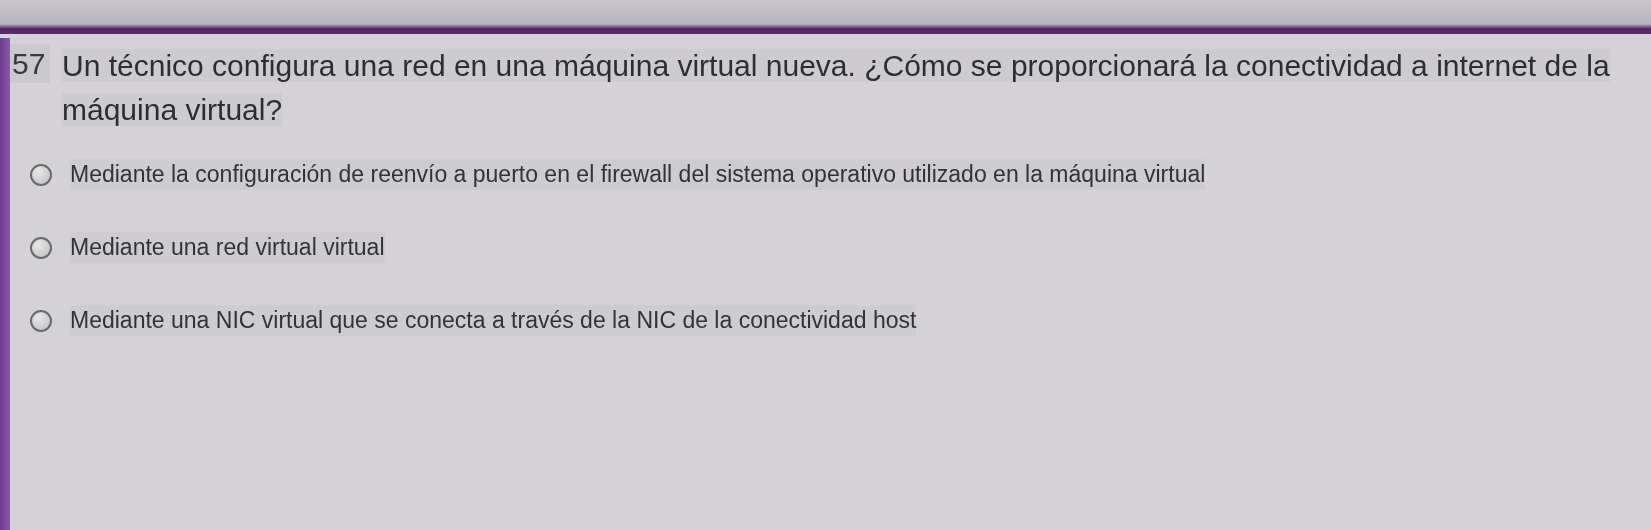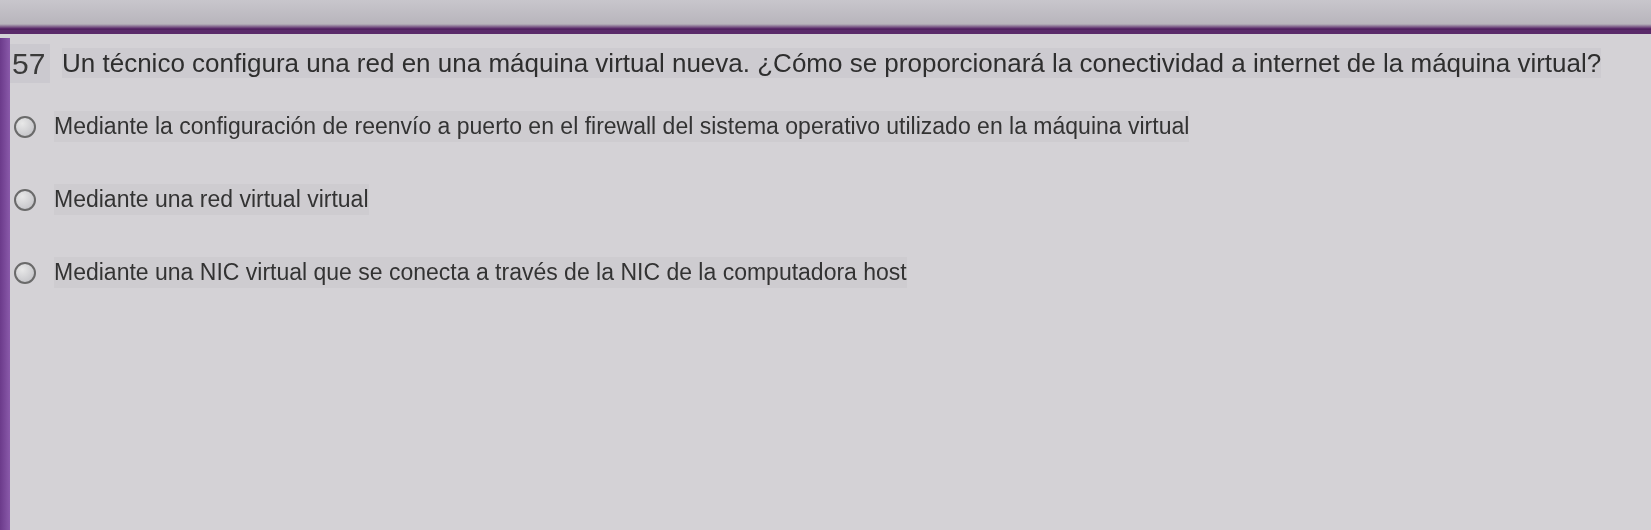--- a/index.html
+++ b/index.html
@@ -22,43 +22,43 @@
       top: 38px;
       bottom: 0;
       width: 10px;
       background: linear-gradient(to right, #6b3a8a, #8a5aaa);
     }
     .content {
       padding: 10px 20px 10px 10px;
     }
     .question-row {
       display: flex;
-      align-items: flex-end;
+      align-items: flex-start;
       gap: 12px;
       margin-bottom: 28px;
     }
     .qnum {
       font-size: 30px;
       color: #3a3a3a;
       background: rgba(200,198,204,0.75);
       padding: 0 2px;
       line-height: 1.3;
       flex-shrink: 0;
       min-width: 40px;
     }
     .qtext {
-      font-size: 26px;
+      font-size: 30px;
       color: #2e2e2e;
       line-height: 1.45;
     }
     .qtext span {
       background: rgba(200,198,204,0.6);
     }
     .options {
-      padding-left: 4px;
+      padding-left: 20px;
     }
     .option {
       display: flex;
       align-items: center;
       gap: 18px;
       margin-bottom: 42px;
     }
     .radio {
       width: 22px;
       height: 22px;
@@ -95,19 +95,19 @@
       <div class="olabel">Mediante la configuración de reenvío a puerto en el firewall del sistema operativo utilizado en la máquina virtual</div>
     </div>
 
     <div class="option">
       <div class="radio"></div>
       <div class="olabel">Mediante una red virtual virtual</div>
     </div>
 
     <div class="option">
       <div class="radio"></div>
-      <div class="olabel">Mediante una NIC virtual que se conecta a través de la NIC de la computadora host</div>
+      <div class="olabel">Mediante una NIC virtual que se conecta a través de la NIC de la conectividad host</div>
     </div>
 
 
   </div>
 
 </div>
 
 </body></html>

